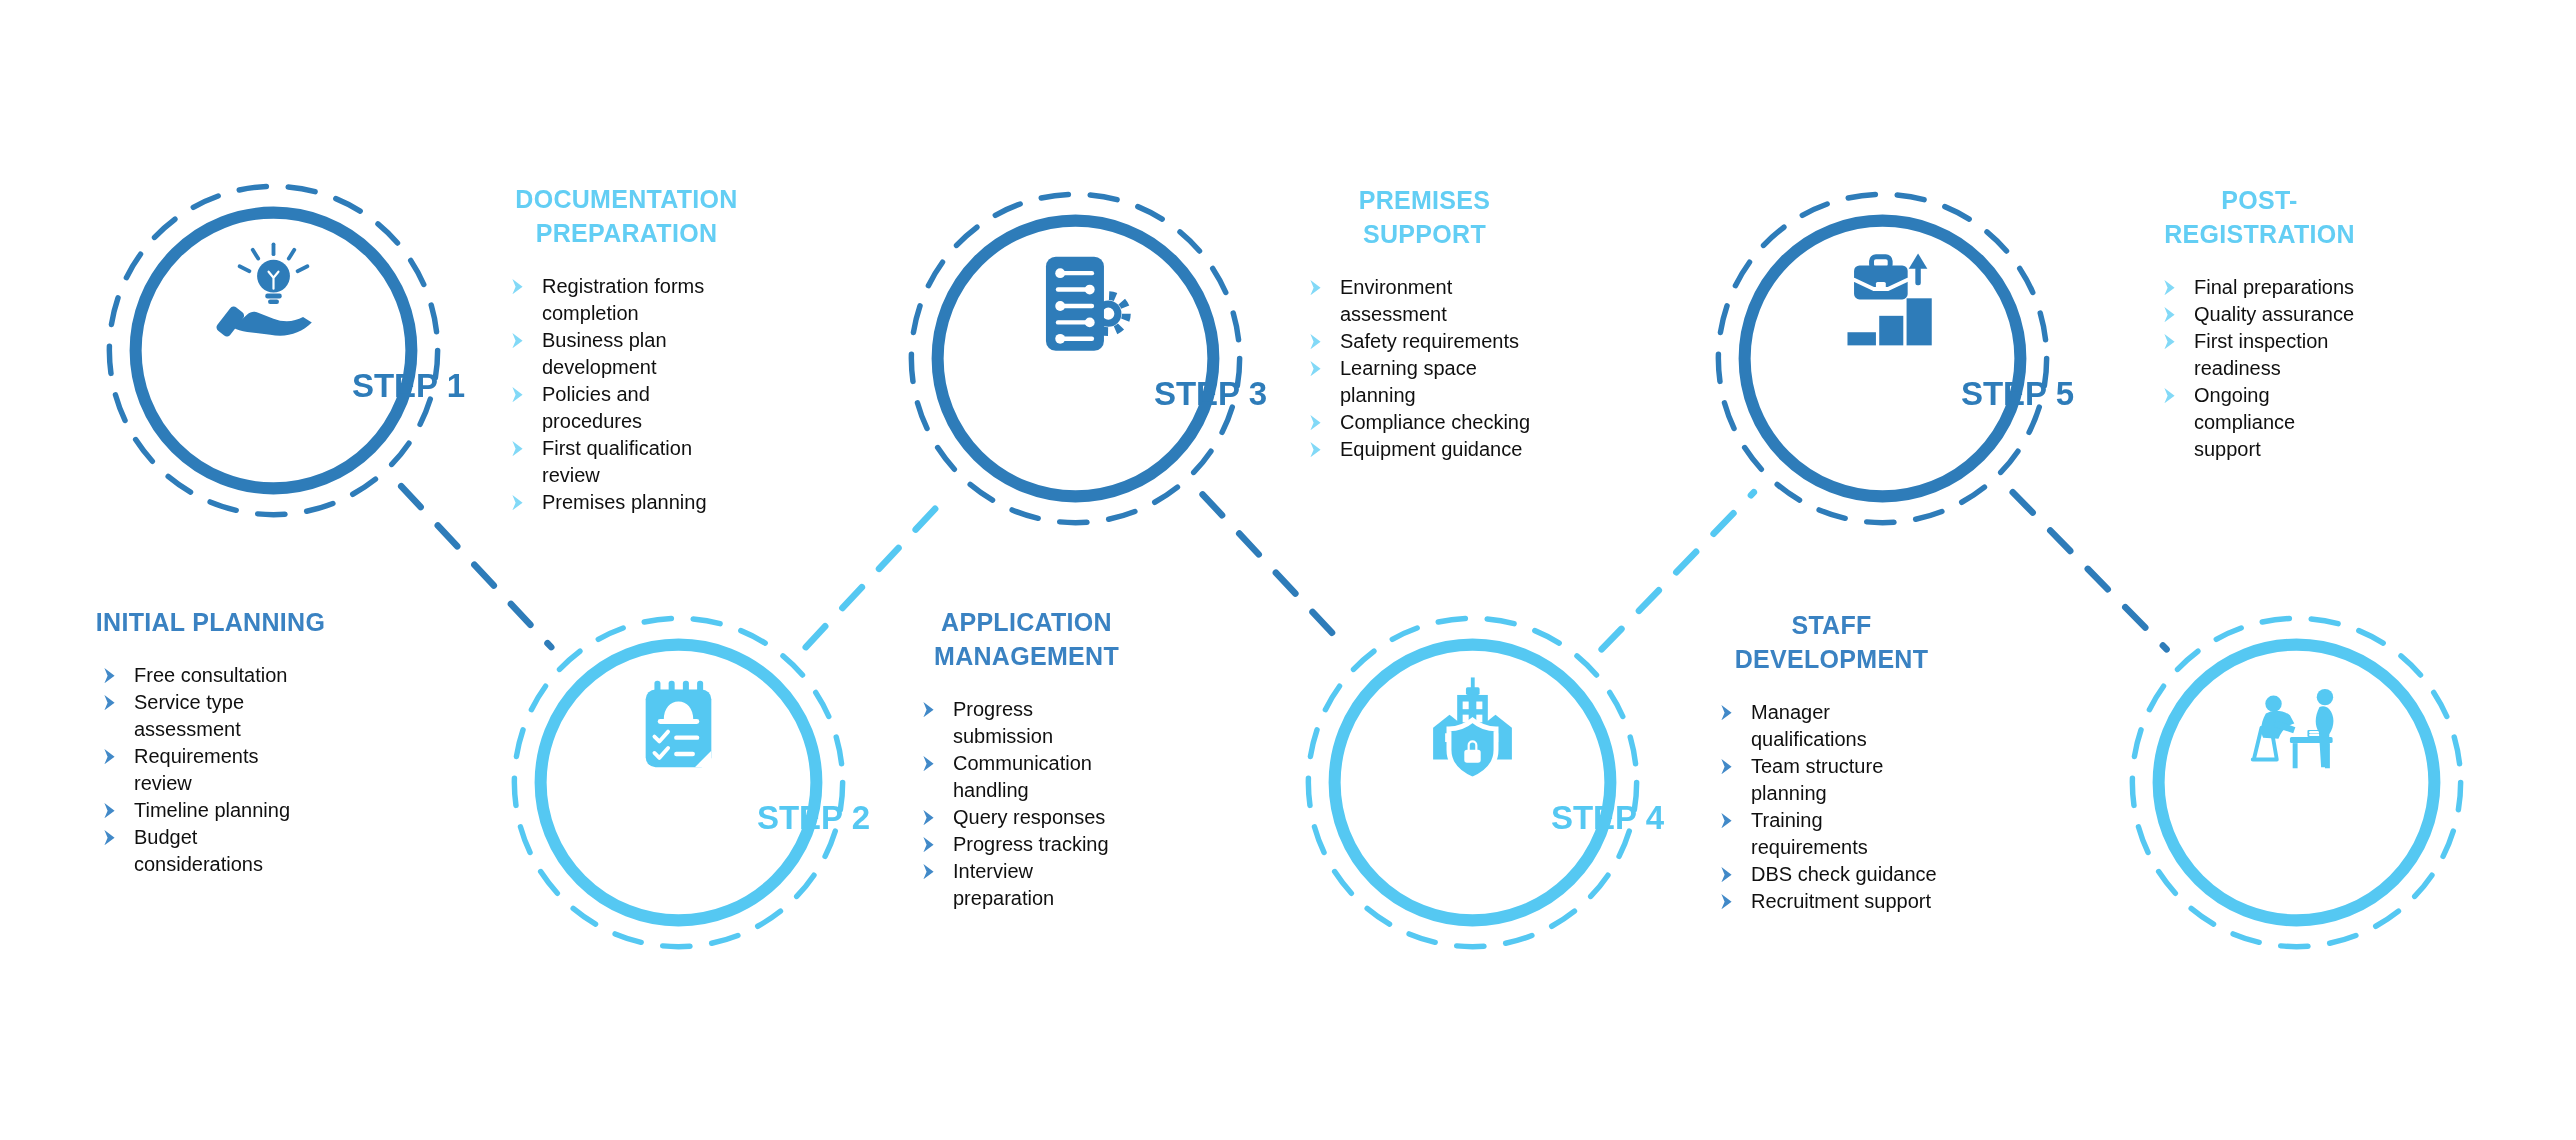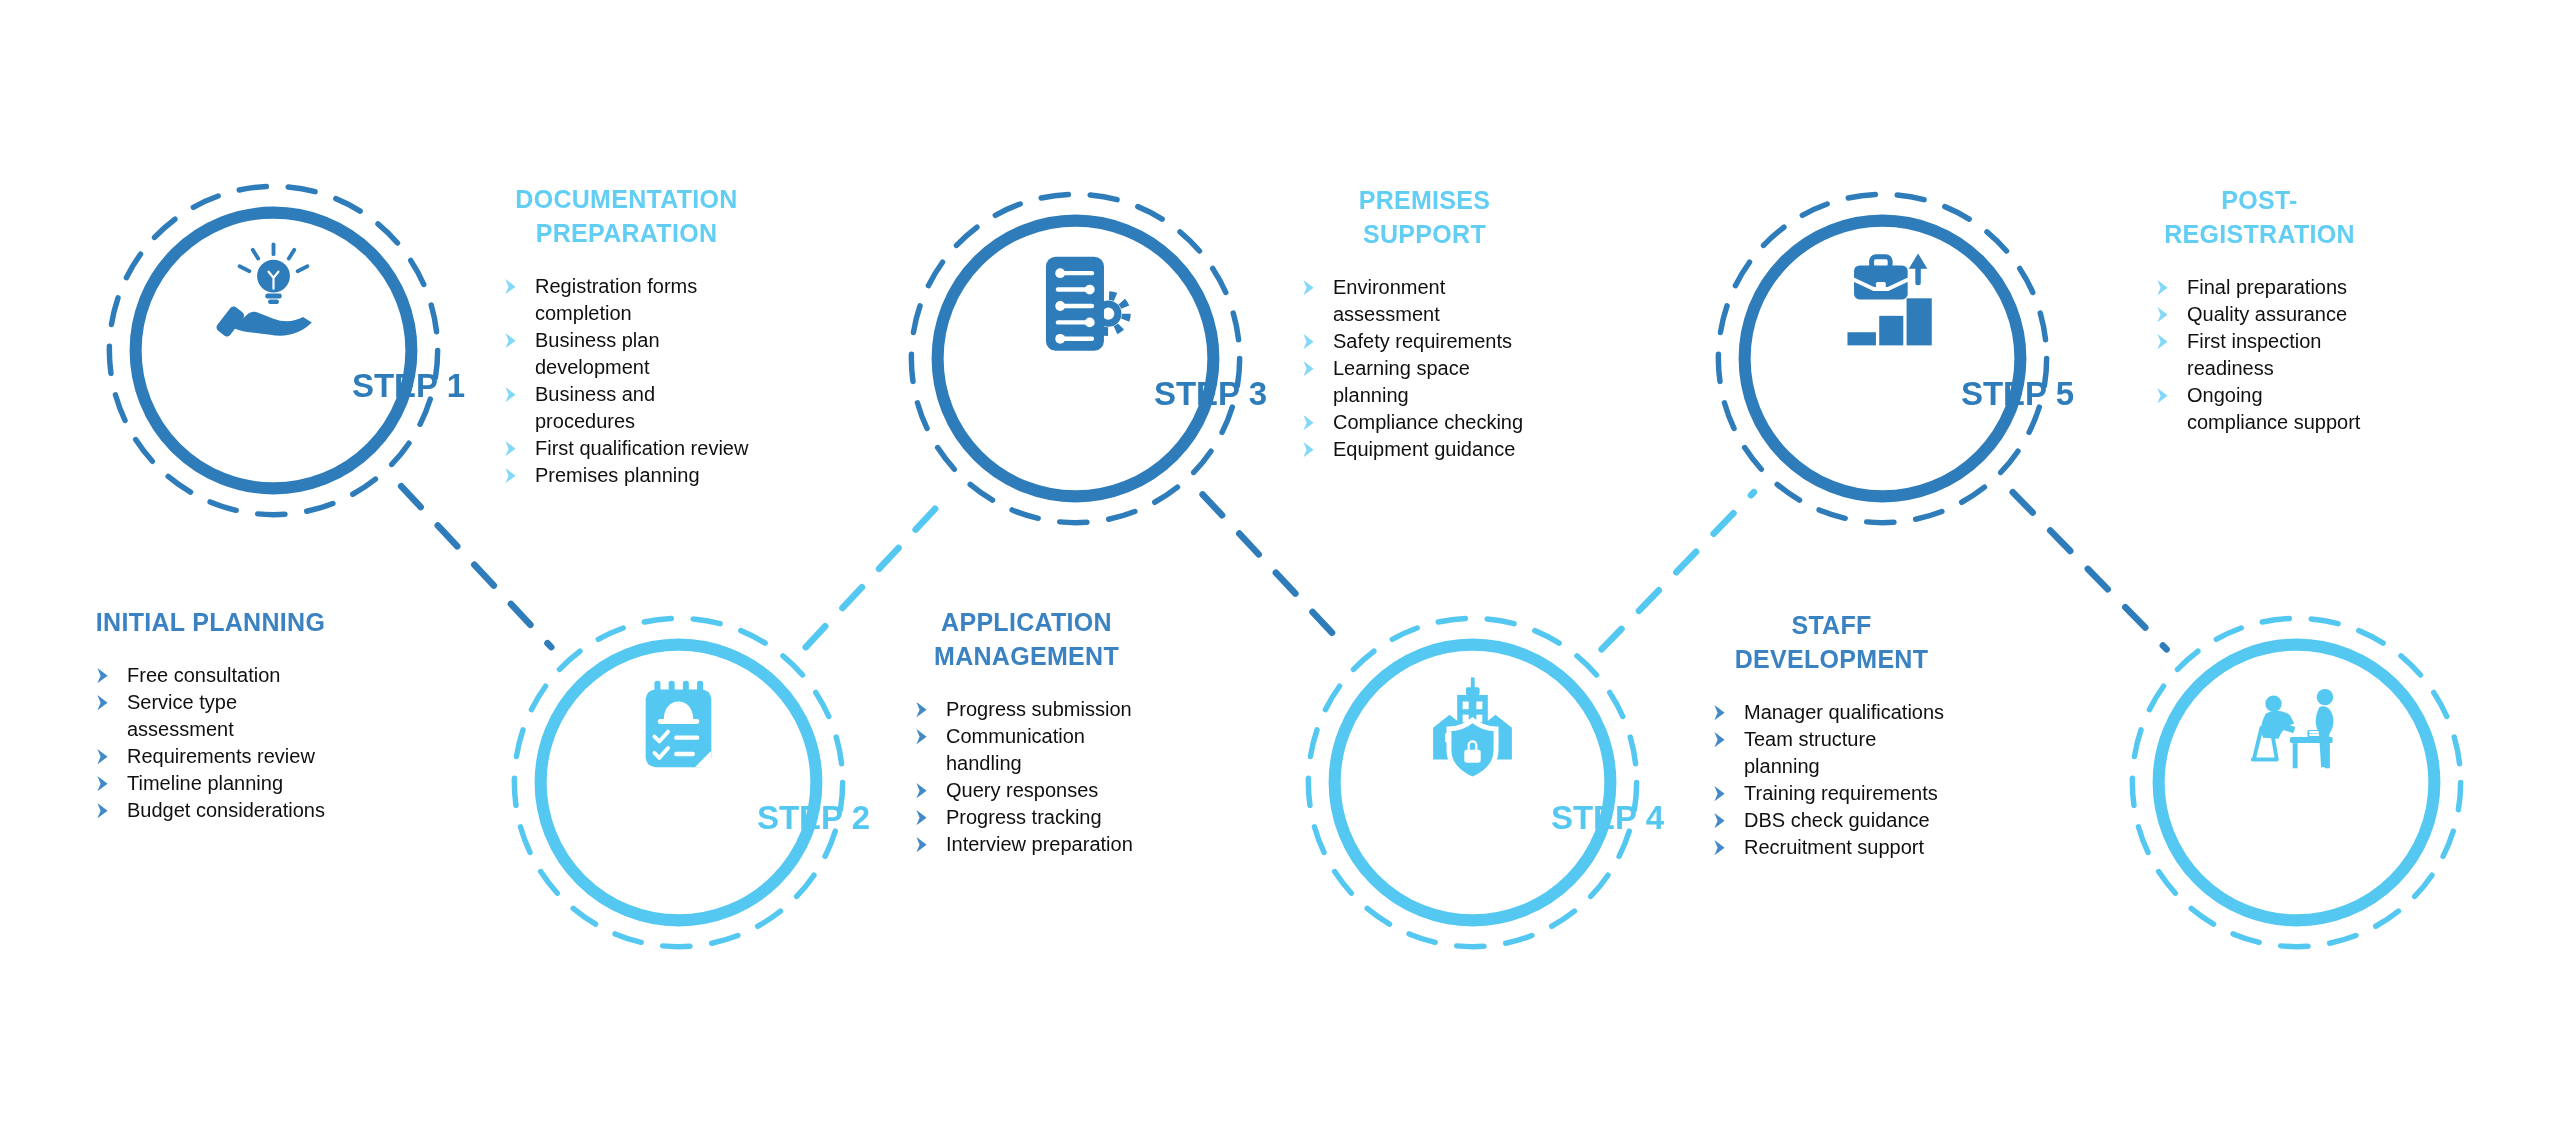--- a/index.html
+++ b/index.html
@@ -29,21 +29,21 @@
   .icon .tl8{fill:none;stroke:var(--tone);stroke-width:9;stroke-linecap:round;}
   .icon .gear-teeth{fill:none;stroke:var(--tone);stroke-width:16;stroke-dasharray:12 14;}
   .step-label{position:absolute;left:0;top:208px;width:100%;text-align:right;
               font-size:33px;font-weight:800;letter-spacing:0px;color:var(--tone);}
   
   .block{position:absolute;}
   .block.tone-light{--hcolor:var(--heading-light);--acolor:var(--arrow-light);}
   .block.tone-dark{--hcolor:var(--heading-dark);--acolor:var(--arrow-dark);}
   .block-title{margin:0 0 23px 0;font-size:25px;line-height:34px;font-weight:800;
                color:var(--hcolor);letter-spacing:0.3px;text-align:center;}
-  .block-list{list-style:none;margin:5px;padding:0;}
+  .block-list{list-style:none;margin:12px;padding:0;}
   .block-list li{position:relative;padding-left:32px;font-size:20px;line-height:27px;color:var(--body-text);}
   .chev{position:absolute;left:1.1px;top:6px;width:13px;height:15.3px;}
   .chev path{fill:var(--acolor);}
 </style>
 </head>
 <body>
 
 <div id="canvas">
 
   <svg class="connectors" width="2576" height="1141" viewBox="0 0 4706 2084">
@@ -192,21 +192,21 @@
     <h2 class="block-title">DOCUMENTATION PREPARATION</h2>
     <ul class="block-list">
         <li><svg class="chev" viewBox="0 0 20 24">
             <path d="M2 0 L18 12 L2 24 L7 12 Z"></path>
           </svg><span>Registration forms completion</span></li>
         <li><svg class="chev" viewBox="0 0 20 24">
             <path d="M2 0 L18 12 L2 24 L7 12 Z"></path>
           </svg><span>Business plan development</span></li>
         <li><svg class="chev" viewBox="0 0 20 24">
             <path d="M2 0 L18 12 L2 24 L7 12 Z"></path>
-          </svg><span>Business and procedures</span></li>
+          </svg><span>Policies and procedures</span></li>
         <li><svg class="chev" viewBox="0 0 20 24">
             <path d="M2 0 L18 12 L2 24 L7 12 Z"></path>
           </svg><span>First qualification review</span></li>
         <li><svg class="chev" viewBox="0 0 20 24">
             <path d="M2 0 L18 12 L2 24 L7 12 Z"></path>
           </svg><span>Premises planning</span></li>
       </ul>
   </section>
 
   <section class="block tone-light" style="left:1296px;top:183px;width:257px">

